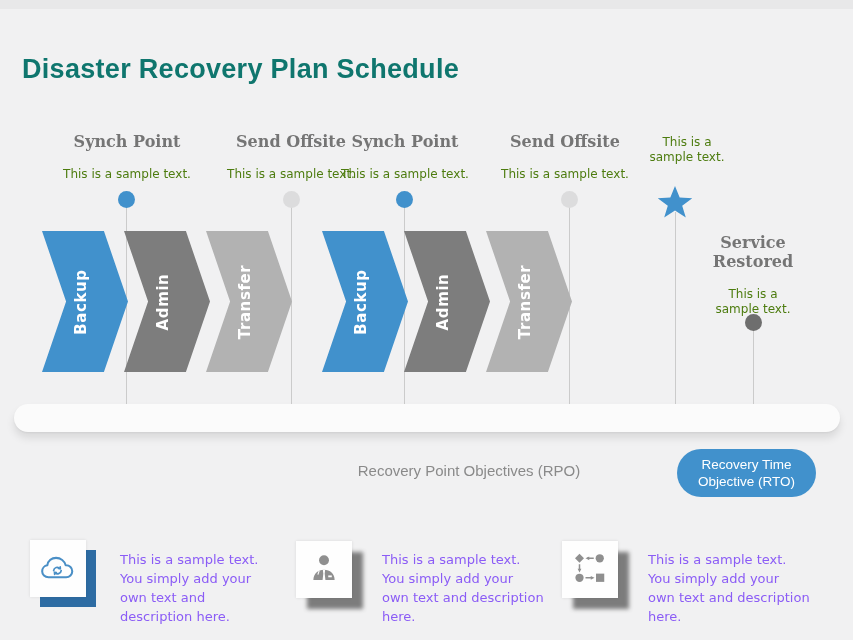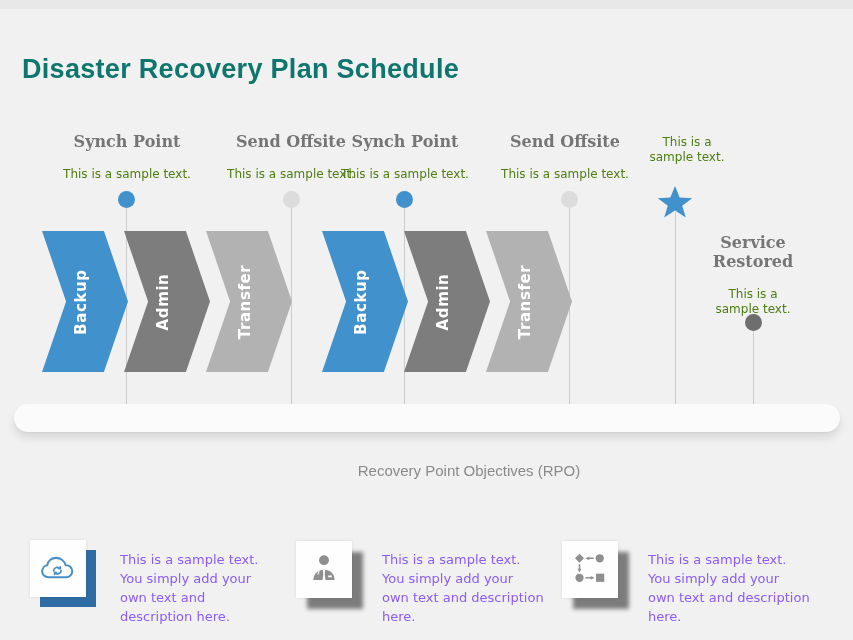--- a/index.html
+++ b/index.html
@@ -124,20 +124,21 @@
     </div>
   <div class="chev chev-dark" style="left:404px;">
     <span>Admin</span>
     </div>
   <div class="chev chev-light" style="left:486px;">
     <span>Transfer</span>
     </div>
 
   <div class="bar"></div>
   <div class="rpo">Recovery Point Objectives (RPO)</div>
+  <div class="rto">Recovery Time Objective (RTO)</div>
 
   <div class="card-shadow sh-blue" style="left:40px; top:550px;"></div>
   <div class="card" style="left:30px; top:540px;">
     <span class="icon-blue">
       <svg width="38" height="32" viewBox="0 0 48 40" fill="none" stroke="currentColor" stroke-width="2.6" stroke-linecap="round" stroke-linejoin="round">
         <path d="M12 33c-4.6 0-8-3.4-8-7.6 0-3.8 2.8-6.9 6.5-7.5C11.4 12 16 8.5 21.5 8.5c5.9 0 10.8 4 12.2 9.4h.6c4.3 0 7.7 3.3 7.7 7.4S38.6 33 34.3 33H12z"></path>
         <path d="M18.5 24.5a4.6 4.6 0 0 1 8-2.6" stroke-width="2.2"></path>
         <path d="M28 24.5a4.6 4.6 0 0 1-8 2.6" stroke-width="2.2"></path>
         <path d="M26.8 19.6l.2 2.6-2.5-.3" stroke-width="2"></path>
         <path d="M19.7 29.4l-.2-2.6 2.5.3" stroke-width="2"></path>

